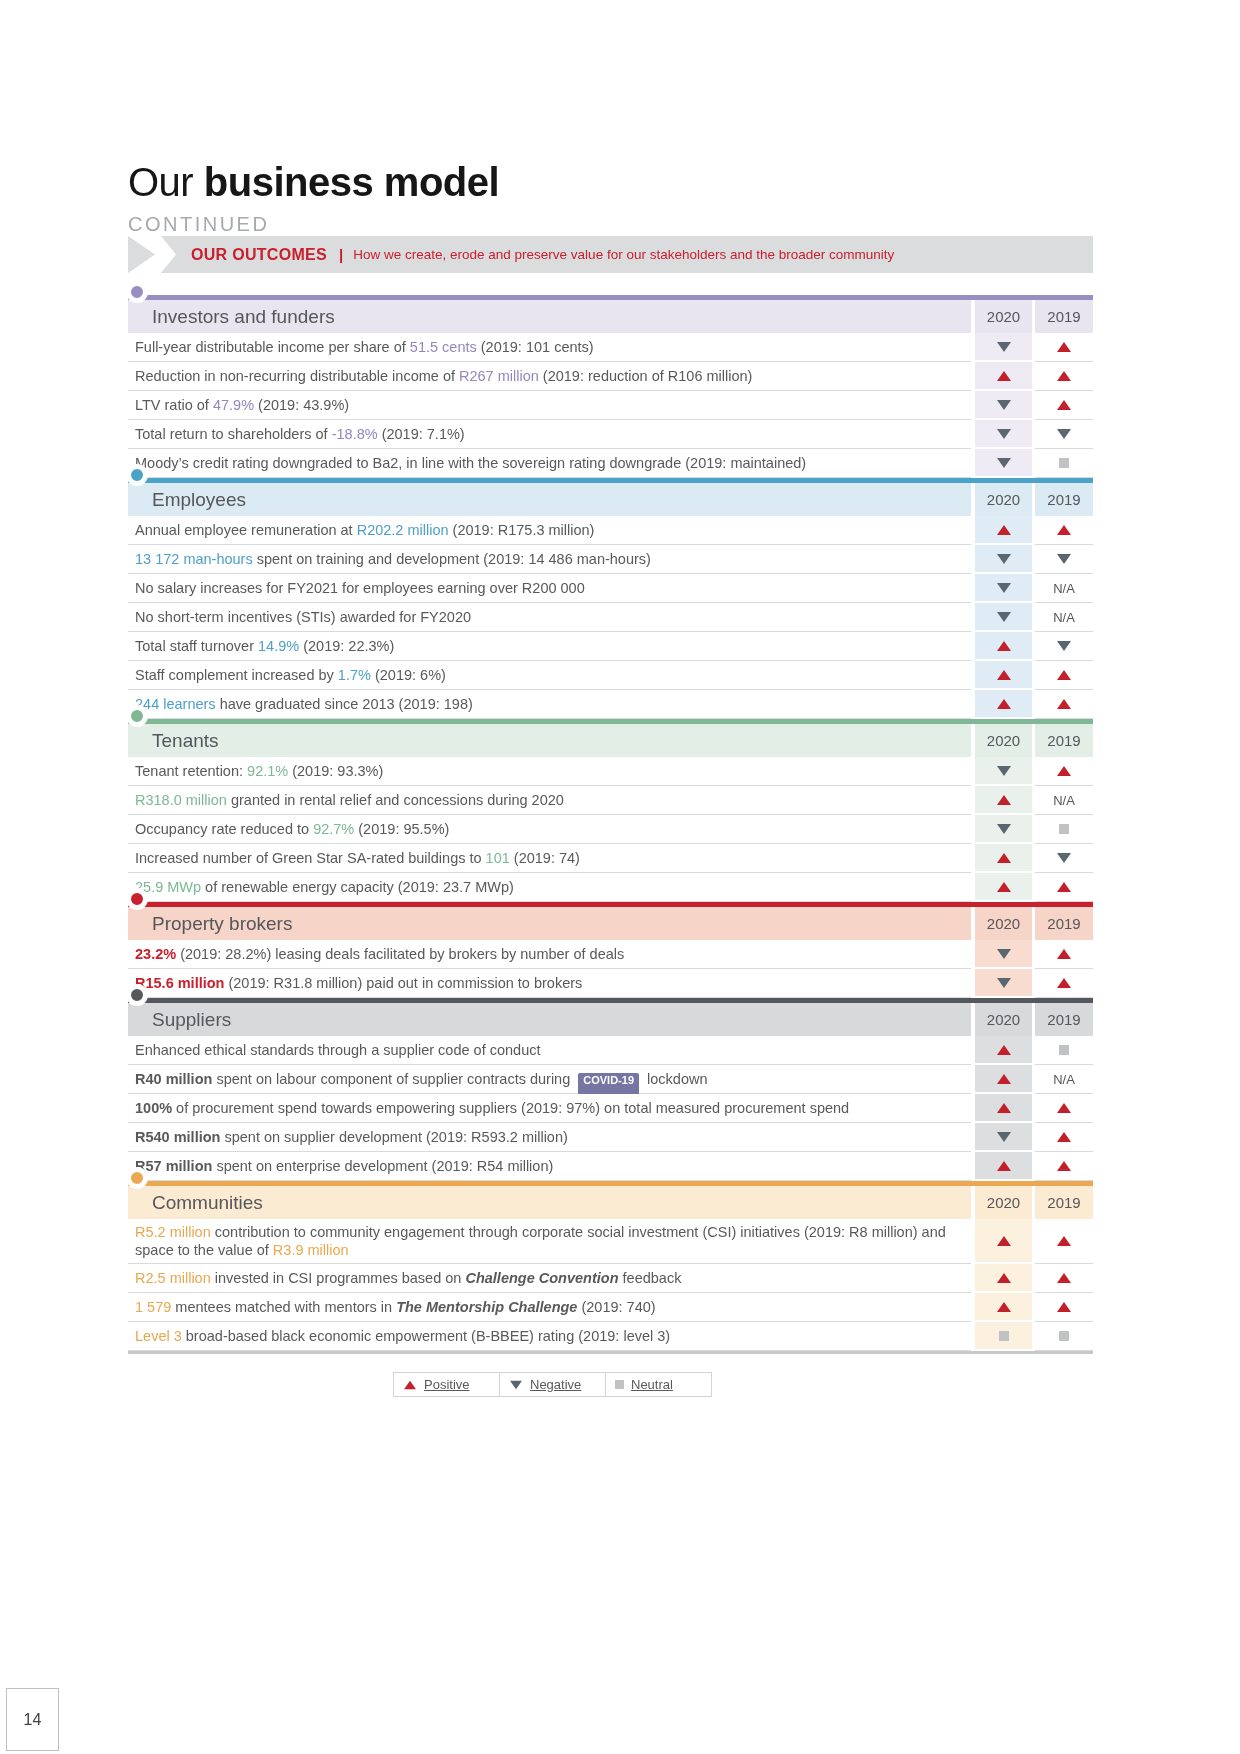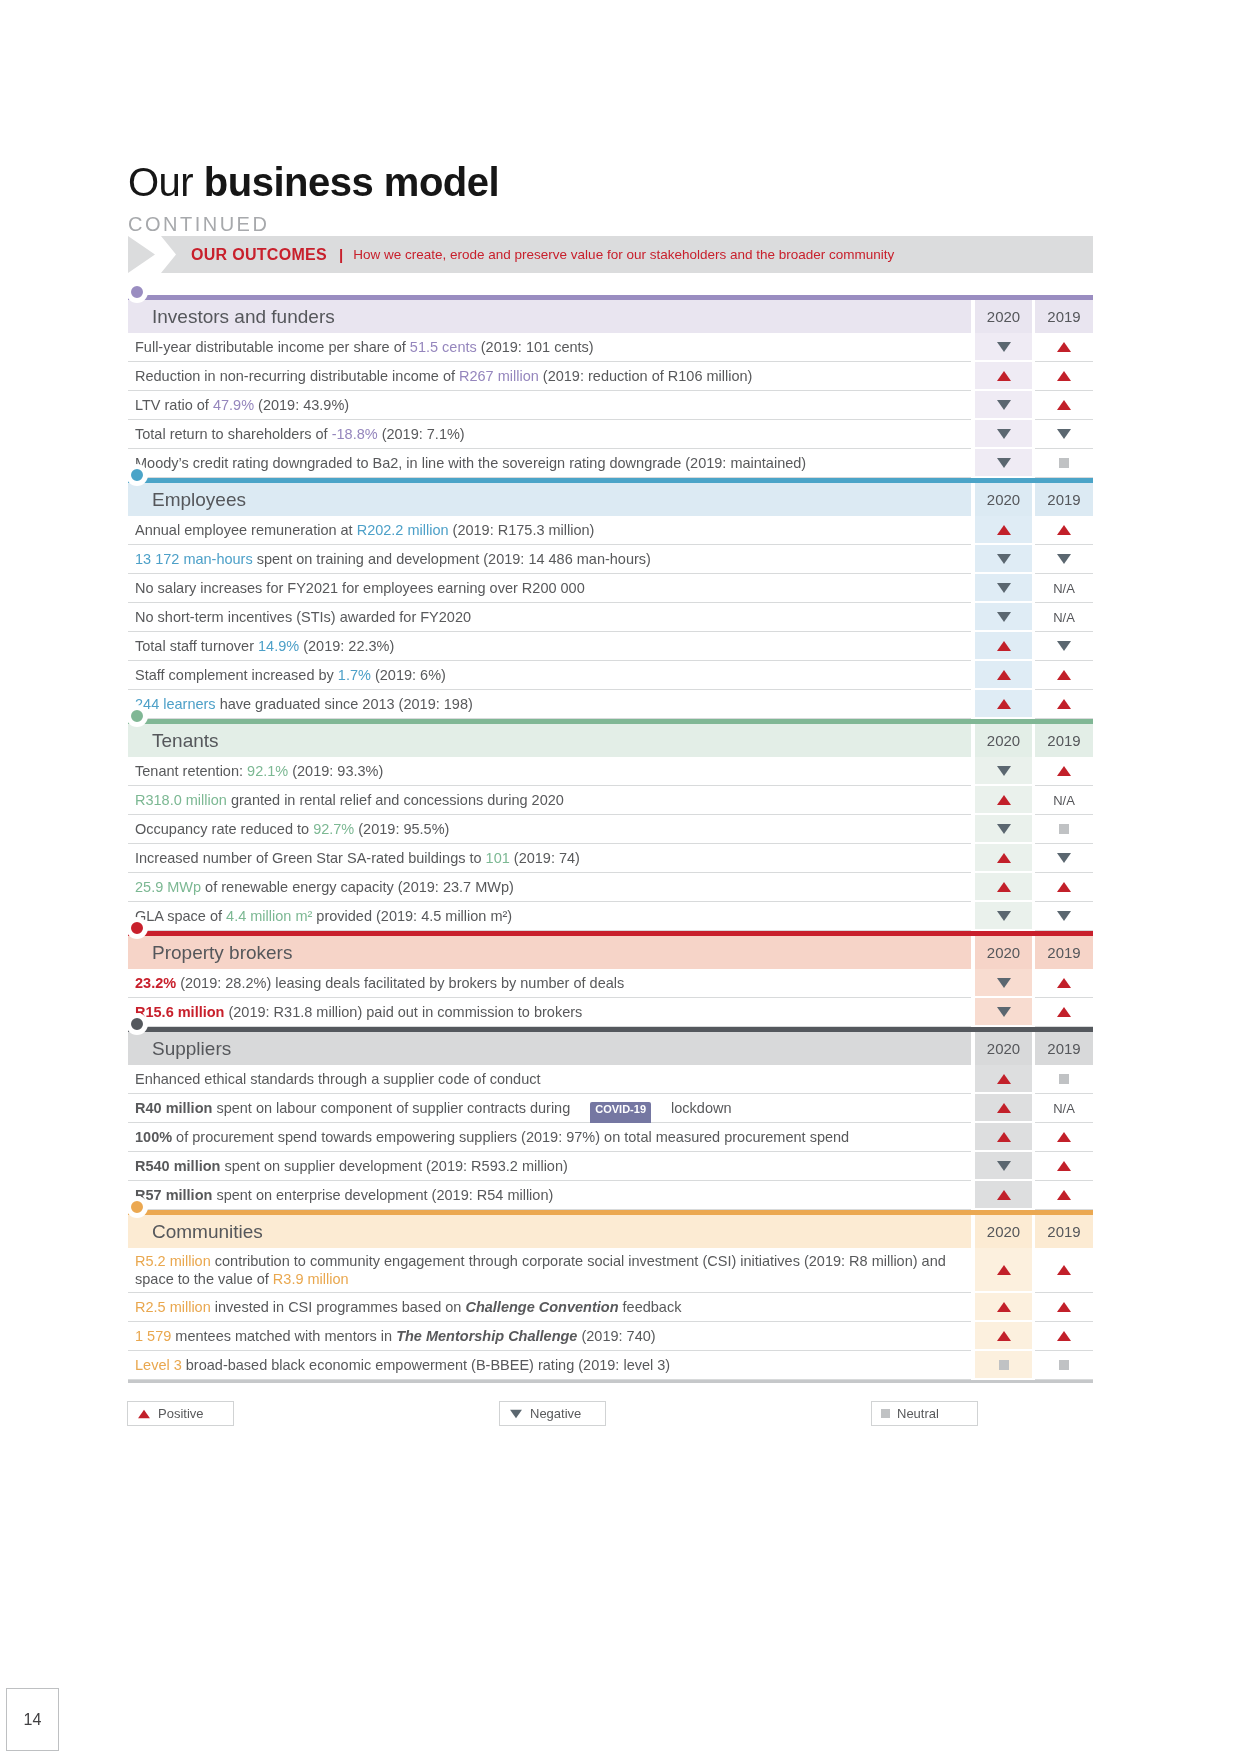--- a/index.html
+++ b/index.html
@@ -61,30 +61,30 @@
   }
   .row .c2019 {
     background:#fff; border-bottom:1px solid #D8DADB;
     display:flex; align-items:center; justify-content:center;text-align:center;
   }
   .hl { color:var(--accent); }
   .b  { font-weight:bold; }
   .it { font-style:italic; }
   .badge {
     background:#7577A2; color:#fff; font-weight:bold; font-size:11px;
-    padding:1px 5px 16px; border-radius:2px; margin:0 16px; white-space:nowrap;
+    padding:1px 5px 16px; border-radius:2px; margin:0 4px; white-space:nowrap;
   }
 
   .tri-up    { width:0; height:0; border-left:7px solid transparent; border-right:7px solid transparent; border-bottom:10px solid var(--pos); }
   .tri-down  { width:0; height:0; border-left:7px solid transparent; border-right:7px solid transparent; border-top:10px solid var(--neg); }
   .sq-neutral{ width:10px; height:10px; background:var(--neu); }
   .na { font-size:13px; color:#55565A; }
 
   
-  .legend { display:flex; justify-content:space-between; margin:18px 115px 16px 0; }
+  .legend { display:flex; justify-content:center; margin:18px 115px 16px 0;text-decoration:underline; }
   .legend-box {
     width:107px; height:25px; border:1px solid #D1D3D4; background:#fff;
     display:flex; align-items:center; gap:7px; padding-left:9px; margin-left:-1px;
     font-size:13px; color:#58595B;
   }
   .legend-box .tri-up, .legend-box .tri-down { transform:scale(0.85); }
   .legend-box .sq-neutral { width:9px; height:9px; }
 
   
   .folio {
@@ -349,33 +349,20 @@
           <div class="desc">
             <span><span class="hl">25.9 MWp</span><span> of renewable energy capacity (2019: 23.7 MWp)</span></span>
           </div>
           <div class="gap"></div>
           <div class="c2020">
             <span class="tri-up"></span>
           </div>
           <div class="gap"></div>
           <div class="c2019">
             <span class="tri-up"></span>
-          </div>
-        </div>
-        <div class="grid-row row">
-          <div class="desc">
-            <span><span>GLA space of </span><span class="hl">4.4 million m²</span><span> provided (2019: 4.5 million m²)</span></span>
-          </div>
-          <div class="gap"></div>
-          <div class="c2020">
-            <span class="tri-down"></span>
-          </div>
-          <div class="gap"></div>
-          <div class="c2019">
-            <span class="tri-down"></span>
           </div>
         </div>
       </div>
       <div class="section" style="--border: #C8202C; --hbg: #F6D4C8; --cbg: #F8DCD0; --accent: #C8202C;">
         <div class="grid-row sec-header">
           <span class="sec-icon"></span>
           <div class="hcell sec-title">Property brokers</div>
           <div class="gap"></div>
           <div class="hcell ylabel">2020</div>
           <div class="gap"></div>

